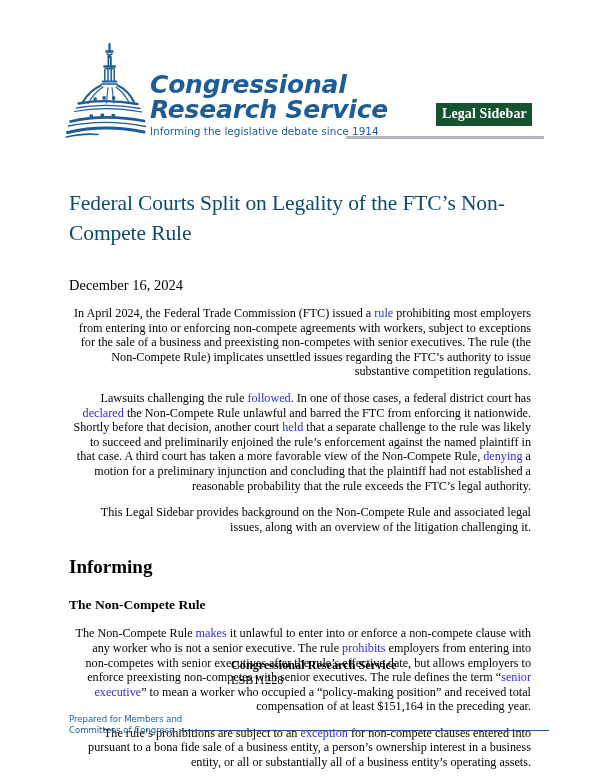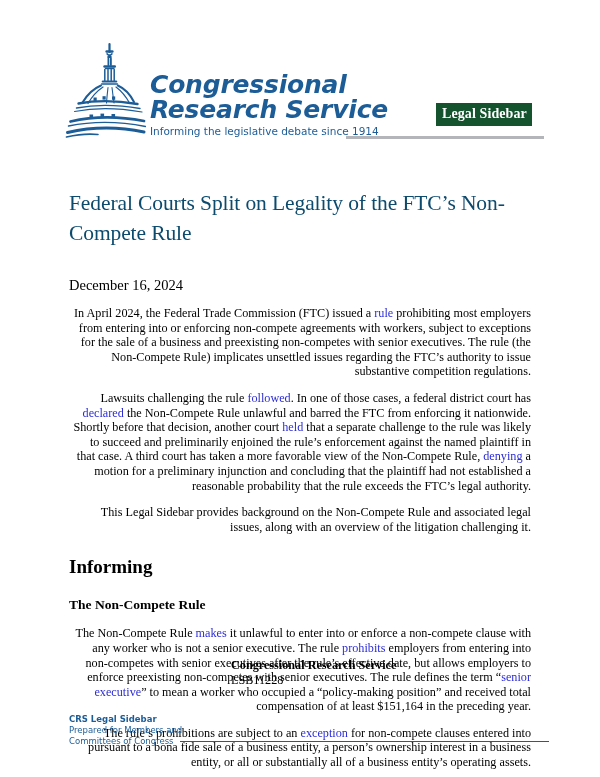--- a/index.html
+++ b/index.html
@@ -287,21 +287,20 @@
         <p class="body-par">The rule’s prohibitions are subject to an <a class="doclink" href="#">exception</a> for non-compete clauses entered into pursuant to a bona fide sale of a business entity, a person’s ownership interest in a business entity, or all or substantially all of a business entity’s operating assets.</p>
       </div>
   </div>
 
   <div class="footer-right">
     <div class="fr-name">Congressional Research Service</div>
     <div class="fr-id">LSB11228</div>
   </div>
 
   <div class="footer-left">
-    <div class="fl-title">CRS Legal Sidebar</div>
     <div class="fl-sub">Prepared for Members and</div>
     <div class="fl-lastrow">
       <span class="fl-sub">Committees of Congress</span>
       <span class="fl-rule"></span>
     </div>
   </div>
 
 </div>
 
 </body></html>

